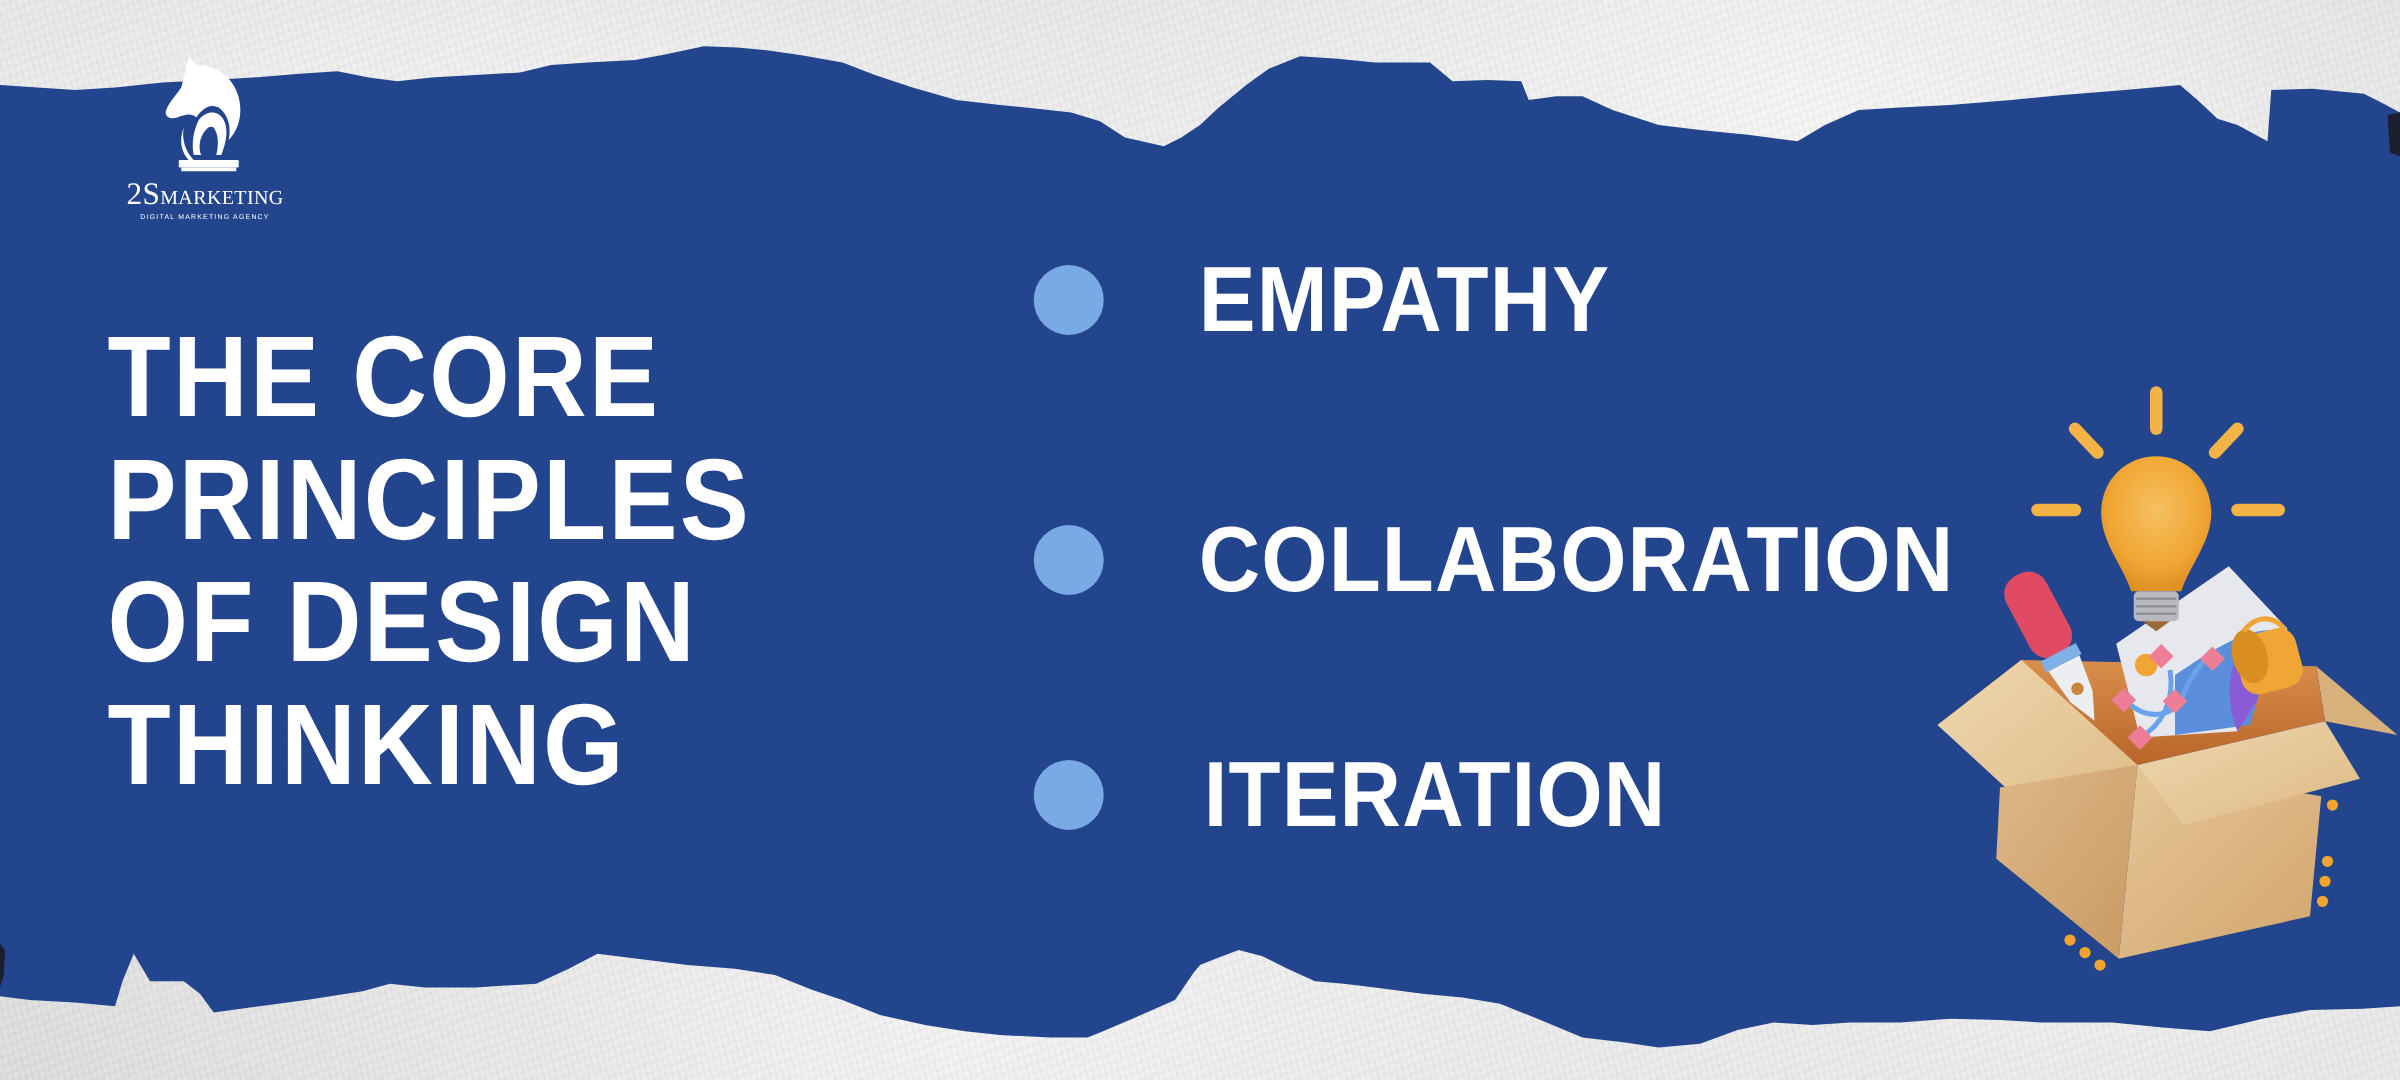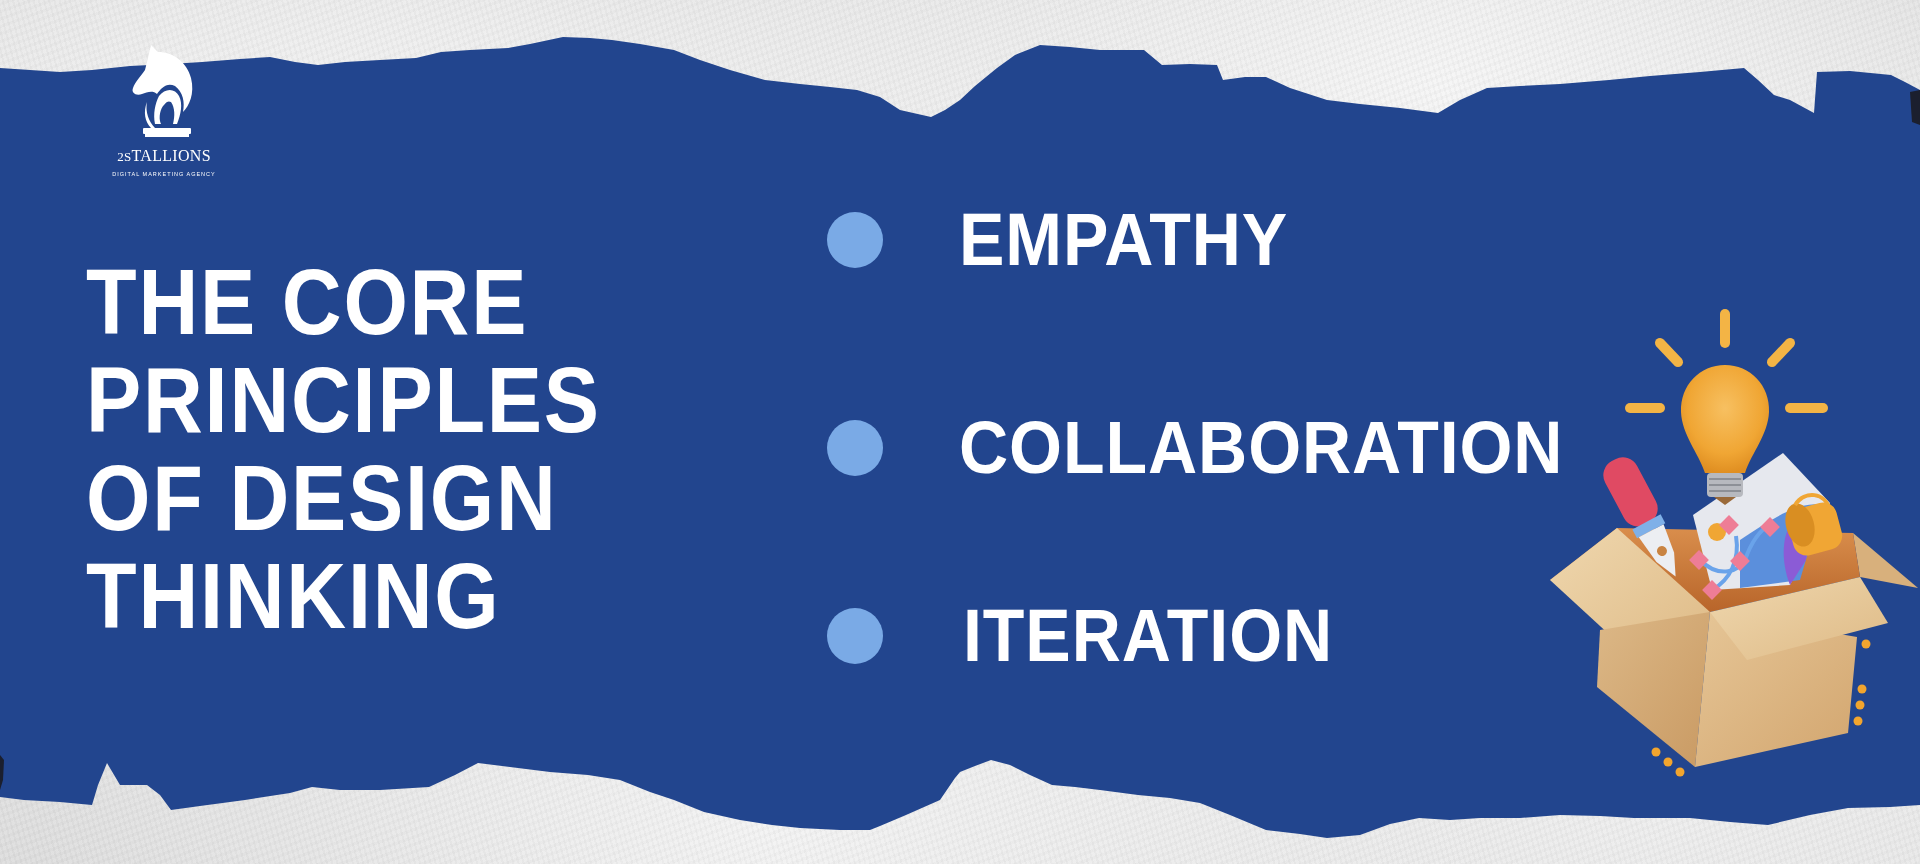--- a/index.html
+++ b/index.html
@@ -27,21 +27,21 @@
   .logo {
     position: absolute; left: 100px; top: 42px; width: 130px; height: 140px;
     text-align: center;
   }
   .logo svg { display: block; margin: 0 auto; }
   .logo-name {
     position: absolute; left: 0; top: 106px; width: 128px; text-align: center;
     font-family: "Liberation Serif", "DejaVu Serif", serif;
     color: #ffffff; font-size: 16px; letter-spacing: 0.3px; line-height: 16px;
   }
-  .logo-name .big { font-size: 13px; }
+  .logo-name .big { font-size: 25px; }
   .logo-tag {
     position: absolute; left: 0; top: 128px; width: 128px; text-align: center;
     color: #ffffff; font-size: 5.5px; letter-spacing: 1px; line-height: 8px;
   }
   .title {
     position: absolute; left: 86px; top: 253px; margin: 0;
     color: #ffffff; font-weight: 700; font-size: 92px; line-height: 98px;
     letter-spacing: 2px; text-transform: uppercase;
     font-family: "Liberation Sans", "DejaVu Sans", sans-serif;
     transform: scaleX(0.9); transform-origin: left top;
@@ -82,21 +82,21 @@
 <div class="logo">
   <svg width="80" height="100" viewBox="0 0 80 100">
     <g fill="#ffffff">
       <path d="M26,3 L33,10 C48,10 62,20 66,36 C70,52 64,64 58,70 C60,60 58,50 50,44 C42,40 36,46 32,52 C28,48 22,50 17,52 C11,54 6,51 8,46 C10,40 16,34 20,28 C22,20 24,12 26,3 Z"></path>
       <path d="M34,54 C40,46 50,46 54,54 C58,62 56,72 52,82 L48,82 C50,74 50,66 46,60 C42,58 40,62 38,64 C34,70 34,78 36,82 L30,82 C28,72 30,62 34,54 Z"></path>
       <path d="M22,60 C20,70 24,80 30,86 L26,86 C20,80 18,70 22,60 Z"></path>
       <rect x="18" y="86" width="48" height="6" rx="1"></rect>
       <rect x="20" y="92" width="44" height="3"></rect>
     </g>
   </svg>
-  <div class="logo-name"><span class="big">2S</span><span>TALLIONS</span></div>
+  <div class="logo-name"><span class="big">2S</span><span>MARKETING</span></div>
   <div class="logo-tag">DIGITAL MARKETING AGENCY</div>
 </div>
 
 <h1 class="title">
   <span>THE CORE</span>
   <span>PRINCIPLES</span>
   <span>OF DESIGN</span>
   <span>THINKING</span>
 </h1>
 

